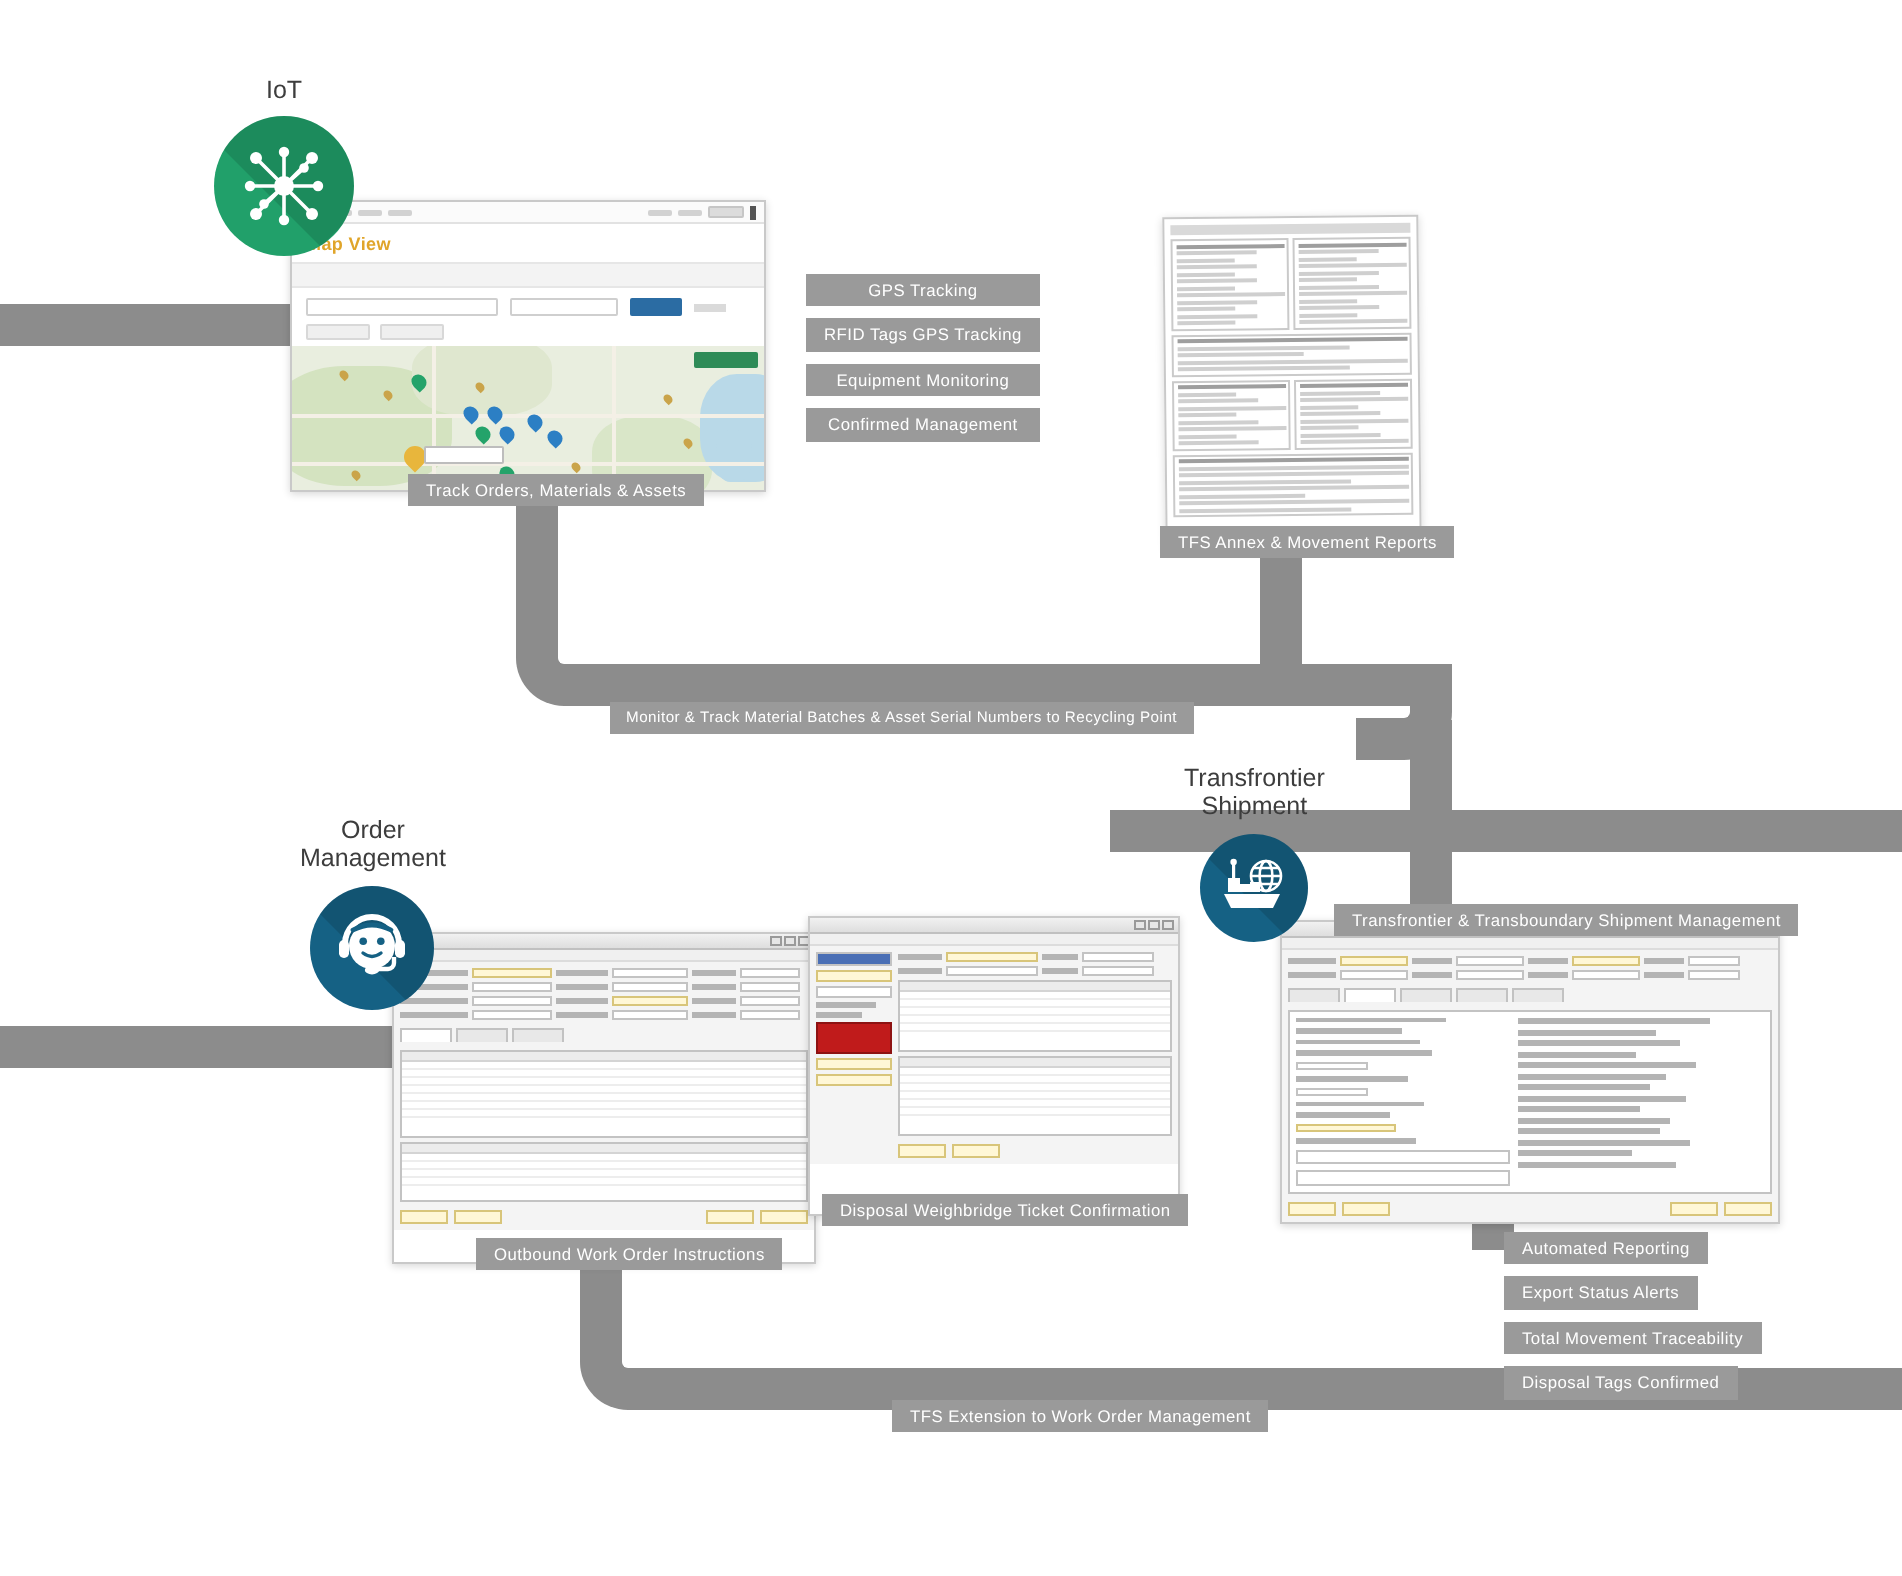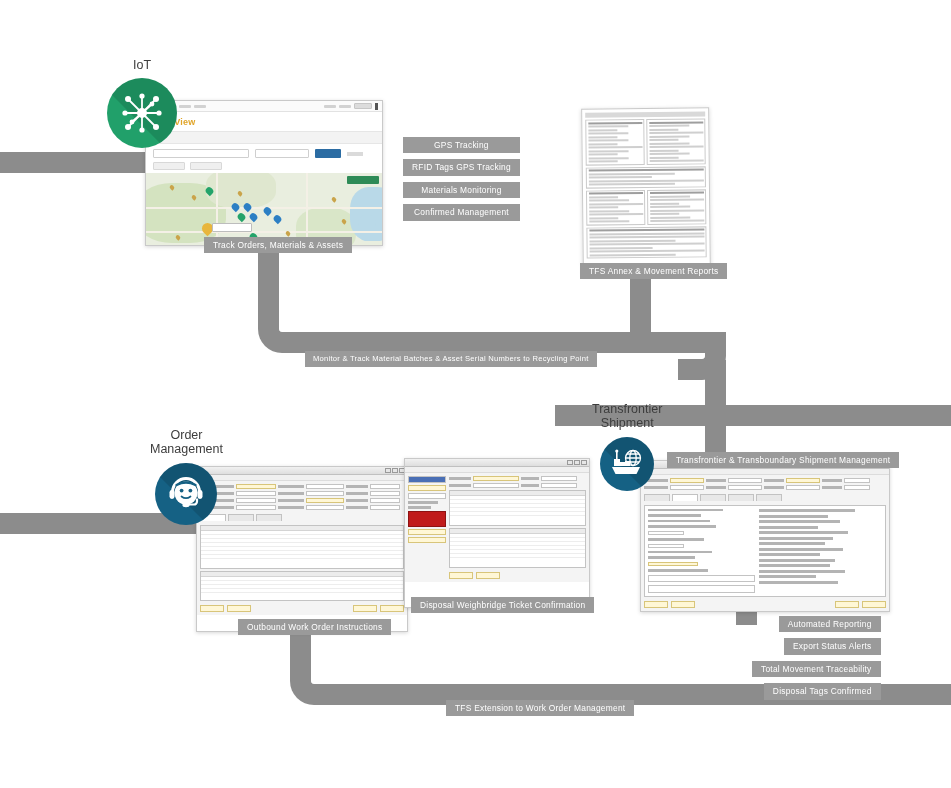--- a/index.html
+++ b/index.html
@@ -105,21 +105,21 @@
   .erp-tabs .tb.on { background: #fff; }
   .erp-grid { border: 1px solid #c3c3c3; background: #fff; display: flex; flex-direction: column; }
   .erp-grid .gh { height: 5px; background: #ececec; border-bottom: 1px solid #d4d4d4; }
   .erp-grid .gr { height: 4px; border-bottom: 1px solid #ededed; }
   .erp-btns { display: flex; gap: 3px; margin-top: 2px; }
   .erp-btns .b { height: 7px; width: 24px; background: #fff7d6; border: 1px solid #d8c57a; }
 
   
   .node {
     position: absolute; z-index: 20;
-    display: flex; flex-direction: column; align-items: center; margin-top: 20px;
+    display: flex; flex-direction: column; align-items: center;
   }
   .node-label {
     font-size: 12.5px; color: #3d3d3d; text-align: center;
     line-height: 1.15; margin-bottom: 6px; white-space: pre-line;
     font-family: "Liberation Sans", sans-serif;
   }
   .circle {
     border-radius: 50%; position: relative; overflow: hidden;
     display: flex; align-items: center; justify-content: center;
   }
@@ -584,25 +584,25 @@
         <rect x="16" y="15" width="5" height="5" fill="#ffffff"></rect>
         <path d="M3 21 H31 L27.5 28 H6.5 Z" fill="#ffffff"></path>
       </svg>
     </div>
   </div>
 
 
   <div class="badge-col" style="left:403px; top:137px; align-items:stretch;">
     <div class="badge">GPS Tracking</div>
     <div class="badge">RFID Tags GPS Tracking</div>
-    <div class="badge">Materials Monitoring</div>
+    <div class="badge">Equipment Monitoring</div>
     <div class="badge">Confirmed Management</div>
   </div>
 
-  <div class="badge-col" style="left:752px; top:616px; align-items:flex-end;">
+  <div class="badge-col" style="left:752px; top:616px; align-items:flex-start;">
     <div class="badge">Automated Reporting</div>
     <div class="badge">Export Status Alerts</div>
     <div class="badge">Total Movement Traceability</div>
     <div class="badge">Disposal Tags Confirmed</div>
   </div>
 
   <div class="badge" style="left:204px; top:237px;">Track Orders, Materials &amp; Assets</div>
 
   <div class="badge" style="left:580px; top:263px;">TFS Annex &amp; Movement Reports</div>
 

